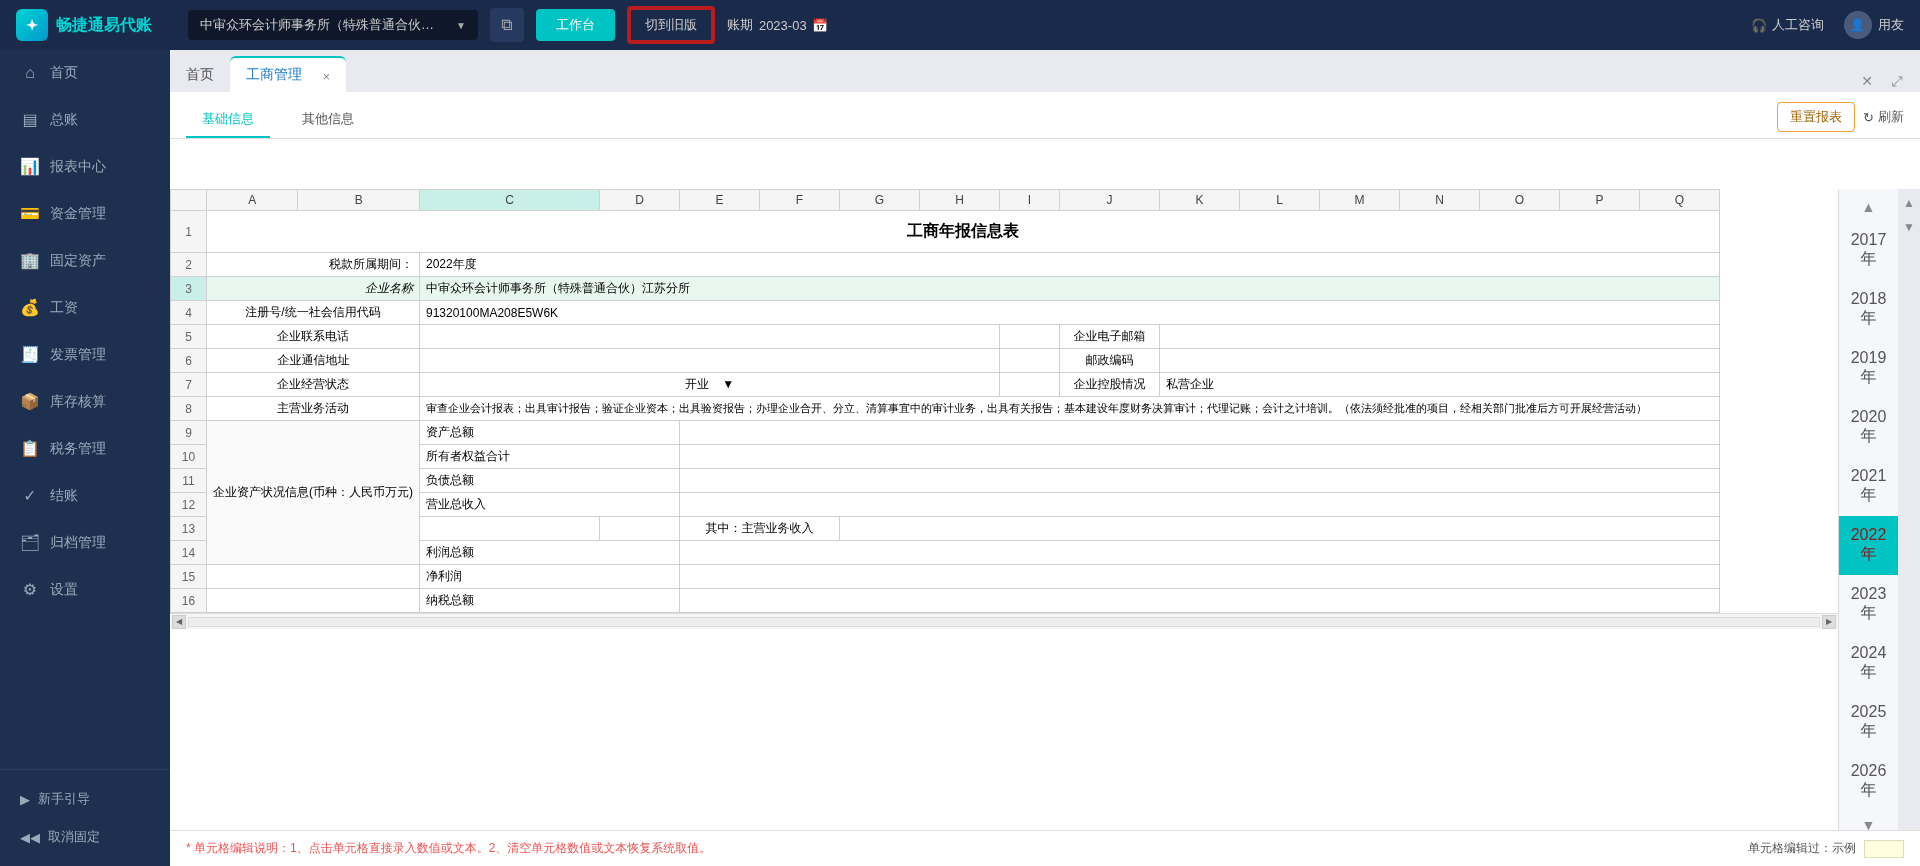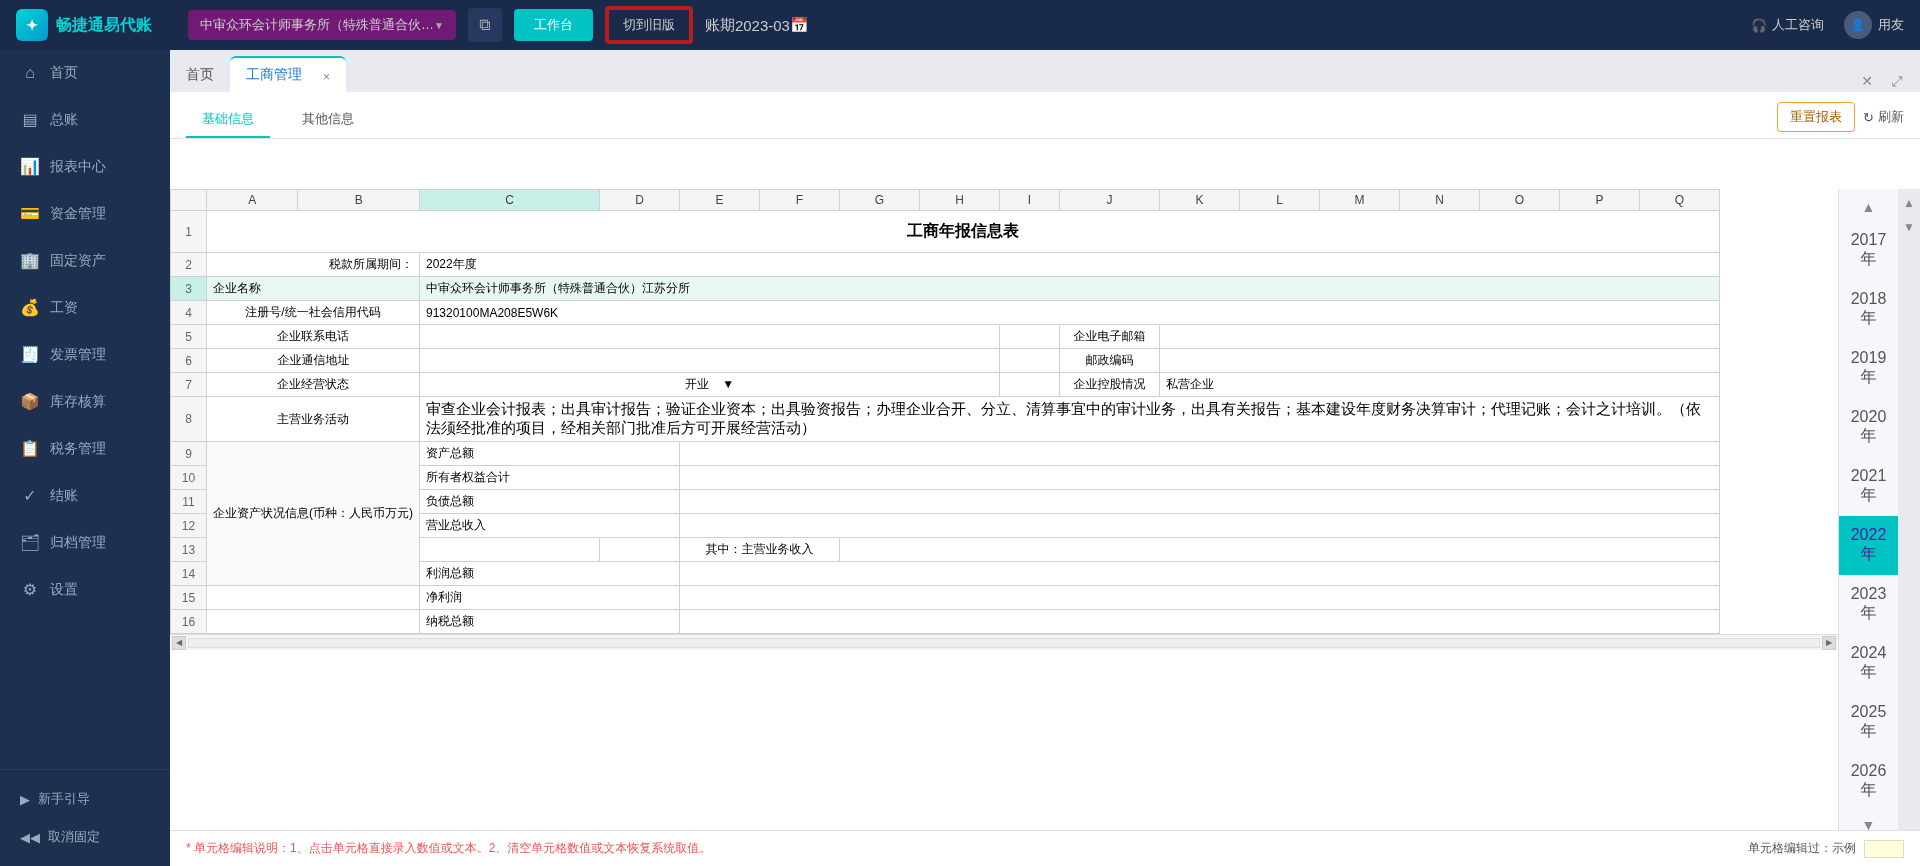--- a/index.html
+++ b/index.html
@@ -24,22 +24,22 @@
       min-width: 160px;
     }
     .logo-icon {
       width: 32px; height: 32px;
       background: linear-gradient(135deg, #00d4d4, #0099cc);
       border-radius: 6px;
       display: flex; align-items: center; justify-content: center;
       color: white; font-size: 14px;
     }
     .company-selector {
-      display: flex; align-items: center; gap: 0;
-      background: #701a75; border-radius: 4px;
+      display: flex; align-items: center; gap: 22px;
+      background: #0f172a; border-radius: 4px;
       padding: 6px 12px; color: #ccc; cursor: pointer;
       min-width: 220px;
     }
     .company-selector .arrow { color: #aaa; font-size: 10px; }
     .copy-btn {
       width: 34px; height: 34px;
       background: #253a5e; border-radius: 4px;
       display: flex; align-items: center; justify-content: center;
       cursor: pointer; color: #aaa; font-size: 16px;
     }
@@ -48,22 +48,22 @@
       border: none; border-radius: 4px;
       padding: 7px 20px; cursor: pointer;
       font-size: 13px;
     }
     .switch-btn {
       background: transparent; color: #ccc;
       border: 4px solid #b91c1c; border-radius: 4px;
       padding: 6px 14px; cursor: pointer; font-size: 13px;
     }
     .period-area {
-      display: flex; align-items: center; 
-      color: #ccc; font-size: 15px;
+      display: flex; align-items: center; gap: 6px;
+      color: #ccc; font-size: 13px;
     }
     .header-right {
       margin-left: auto;
       display: flex; align-items: center; gap: 20px;
       color: #ccc;
     }
     .header-right .help { display: flex; align-items: center; gap: 4px; cursor: pointer; }
     .header-right .user { display: flex; align-items: center; gap: 6px; cursor: pointer; }
     .user-avatar {
       width: 28px; height: 28px; border-radius: 50%;
@@ -238,21 +238,21 @@
       align-items: center;
       overflow-y: auto;
       padding: 4px 0;
     }
     .year-item {
       width: 100%; text-align: center;
       padding: 10px 4px;
       font-size: 16px; color: #555; cursor: pointer;
     }
     .year-item.active {
-      background: #00c4c4; color: #4c1d95;
+      background: #00c4c4; color: #7f1d1d;
     }
     .year-nav {
       width: 100%; text-align: center;
       padding: 6px; color: #888; cursor: pointer; font-size: 14px;
     }
 
     
     .right-panel {
       width: 22px;
       background: #e8eaf0;
@@ -476,21 +476,21 @@
               </tr>
 
               <tr>
                 <td class="row-num">2</td>
                 <td colspan="2" style="text-align:right;">税款所属期间：</td>
                 <td colspan="15">2022年度</td>
               </tr>
 
               <tr class="row-highlighted">
                 <td class="row-num" style="background:#c8f0e8;">3</td>
-                <td colspan="2" style="text-align:left;">企业名称</td>
+                <td colspan="2" style="text-align:right;font-style:italic;">企业名称</td>
                 <td colspan="15">中审众环会计师事务所（特殊普通合伙）江苏分所</td>
               </tr>
 
               <tr>
                 <td class="row-num">4</td>
                 <td colspan="2" style="text-align:center;margin-left:24px;">注册号/统一社会信用代码</td>
                 <td colspan="15">91320100MA208E5W6K</td>
               </tr>
 
               <tr>
@@ -516,21 +516,21 @@
                 <td colspan="2" style="text-align:center;">企业经营状态</td>
                 <td colspan="6" style="text-align:center;">开业&nbsp;&nbsp;&nbsp;&nbsp;▼</td>
                 <td colspan="1"></td>
                 <td colspan="1" style="text-align:center;">企业控股情况</td>
                 <td colspan="7">私营企业</td>
               </tr>
 
               <tr>
                 <td class="row-num">8</td>
                 <td colspan="2" style="text-align:center;">主营业务活动</td>
-                <td colspan="15" style="white-space:normal; word-break:break-all; max-width:900px; font-size:15px;">审查企业会计报表；出具审计报告；验证企业资本；出具验资报告；办理企业合开、分立、清算事宜中的审计业务，出具有关报告；基本建设年度财务决算审计；代理记账；会计之计培训。（依法须经批准的项目，经相关部门批准后方可开展经营活动）</td>
+                <td colspan="15" style="white-space:normal; word-break:break-all; max-width:900px; font-size:11px;">审查企业会计报表；出具审计报告；验证企业资本；出具验资报告；办理企业合开、分立、清算事宜中的审计业务，出具有关报告；基本建设年度财务决算审计；代理记账；会计之计培训。（依法须经批准的项目，经相关部门批准后方可开展经营活动）</td>
               </tr>
 
               <tr>
                 <td class="row-num">9</td>
                 <td rowspan="6" colspan="2" style="text-align:center; vertical-align:middle; background:#fafafa; white-space:normal;">企业资产状况信息(币种：人民币万元)</td>
                 <td colspan="2">资产总额</td>
                 <td colspan="13"></td>
               </tr>
 
               <tr>

